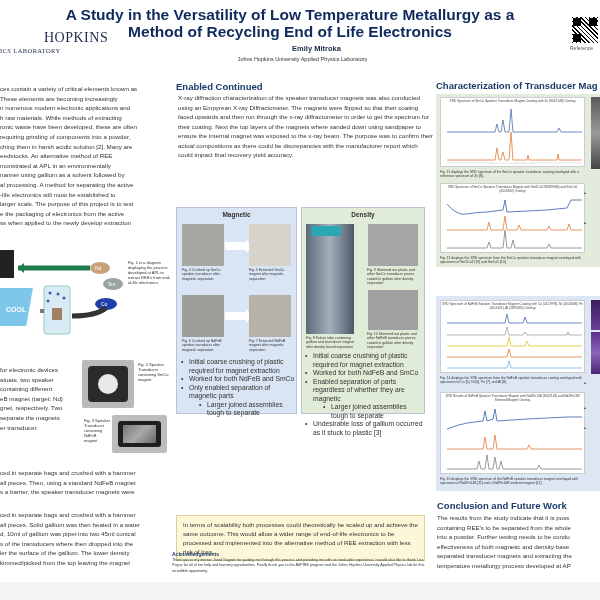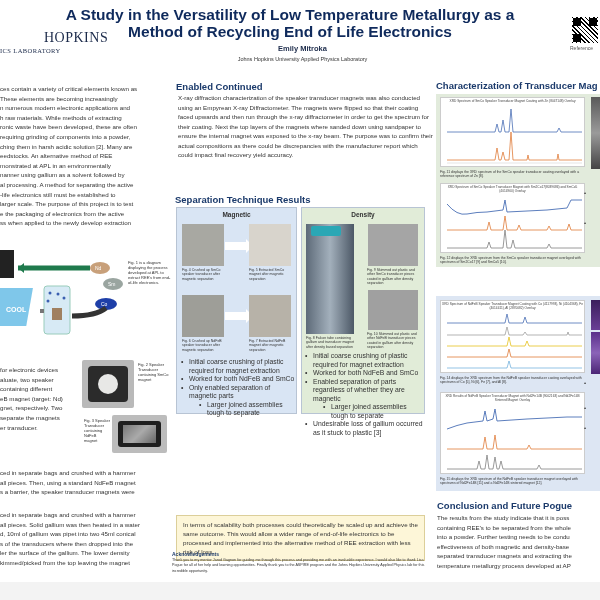--- a/index.html
+++ b/index.html
@@ -6,21 +6,21 @@
   html, body { width: 600px; height: 600px; overflow: hidden; background: #ffffff; }
   body { position: relative; font-family: "Liberation Sans", sans-serif; color: #222; }
 
   .poster { position: absolute; left: 0; top: 0; width: 600px; height: 600px; background: #fff; }
 
   
   .logo { position: absolute; left: 0; top: 30px; width: 70px; }
   .logo .l1 { font-family: "Liberation Serif", serif; font-size: 14px; color: #1b2a4a; letter-spacing: 0.5px; margin-left: 44px; }
   .logo .l2 { font-family: "Liberation Serif", serif; font-size: 6.5px; color: #1b2a4a; letter-spacing: 0.4px; margin-top: 1px; }
   .title { position: absolute; left: 35px; top: 6px; width: 510px; text-align: center; font-weight: bold; font-size: 15.5px; line-height: 17px; color: #0f2a5c; }
-  .author { position: absolute; left: 170px; top: 44px; width: 265px; text-align: center; font-size: 7.5px; font-weight: bold; color: #1b2a4a; }
+  .author { position: absolute; left: 184px; top: 44px; width: 265px; text-align: center; font-size: 7.5px; font-weight: bold; color: #1b2a4a; }
   .affil { position: absolute; left: 170px; top: 56px; width: 265px; text-align: center; font-size: 5.5px; color: #333; }
   .qr { position: absolute; left: 572px; top: 17px; width: 26px; height: 26px;
         background:
           linear-gradient(#000,#000) 1px 1px/8px 8px no-repeat,
           linear-gradient(#fff,#fff) 2px 2px/6px 6px no-repeat,
           linear-gradient(#000,#000) 3px 3px/4px 4px no-repeat,
           linear-gradient(#000,#000) 17px 1px/8px 8px no-repeat,
           linear-gradient(#fff,#fff) 18px 2px/6px 6px no-repeat,
           linear-gradient(#000,#000) 19px 3px/4px 4px no-repeat,
           linear-gradient(#000,#000) 1px 17px/8px 8px no-repeat,
@@ -171,21 +171,20 @@
       <div>all pieces. Solid gallium was then heated in a water</div>
       <div>d, 10ml of gallium was pipet into two 45ml conical</div>
     <div>s of the transducers where then dropped into the</div>
       <div>ler the surface of the gallium.  The lower density</div>
       <div>kimmed/picked from the top leaving the magnet</div>
   </div>
 
   <div class="h2 methods-title">Enabled Continued</div>
   <div class="methods-text">X-ray diffraction characterization of the speaker transducer magnets was also conducted using an Empyrean X-ray Diffractometer. The magnets were flipped so that their coating faced upwards and then run through the x-ray diffractometer in order to get the spectrum for their coating. Next the top layers of the magnets where sanded down using sandpaper to ensure the internal magnet was exposed to the x-ray beam. The purpose was to confirm their actual compositions as there could be discrepancies with the manufacturer report which could impact final recovery yield accuracy.</div>
 
-  <div class="h2 sep-title">Separation Technique Results</div>
 
   <div class="panel mag">
     <div class="panel-title">Magnetic</div>
   </div>
   <div class="photo" style="left:182px;top:224px;width:42px;height:42px;background:#a8a8a2;"></div>
   <div class="arrow" style="left:225px;top:242px;"></div>
   <div class="photo" style="left:249px;top:224px;width:42px;height:42px;background:#d8d4cc;"></div>
   <div class="cap" style="left:182px;top:268px;width:44px;">Fig. 4 Crushed up SmCo speaker transducer after magnetic separation</div>
   <div class="cap" style="left:249px;top:268px;width:44px;">Fig. 5 Extracted SmCo magnet after magnetic separation</div>
   <div class="photo" style="left:182px;top:295px;width:42px;height:42px;background:#9e9e98;"></div>
@@ -272,21 +271,21 @@
   <div class="chart-cap" style="left:440px;top:477px;width:150px;">Fig. 15 displays the XRD spectrum of the NdFeB speaker transducer magnet overlayed with spectrums of Nd2Fe14B [11] and a Nd2Fe14B sintered magnet [12].</div>
 
   <div class="pic-purple1"></div>
   <div class="pic-purple2"></div>
   <div class="col3-bullets" style="top:190px;">•</div>
   <div class="col3-bullets" style="top:220px;">•</div>
   <div class="col3-bullets" style="top:380px;">•</div>
   <div class="col3-bullets" style="top:405px;">•</div>
   <div class="col3-bullets" style="top:425px;">•</div>
 
-  <div class="h2 concl-title">Conclusion and Future Pogue</div>
+  <div class="h2 concl-title">Conclusion and Future Work</div>
   <div class="concl-text">
     <div>The results from the study indicate that it is poss</div>
       <div>containing REE's to be separated from the whole</div>
       <div>into a powder. Further testing needs to be condu</div>
     <div>effectiveness of both magnetic and density-base</div>
       <div>separated transducer magnets and extracting the</div>
       <div>temperature metallurgy process developed at AP</div>
   </div>
 
   <div class="footer-band"></div>

